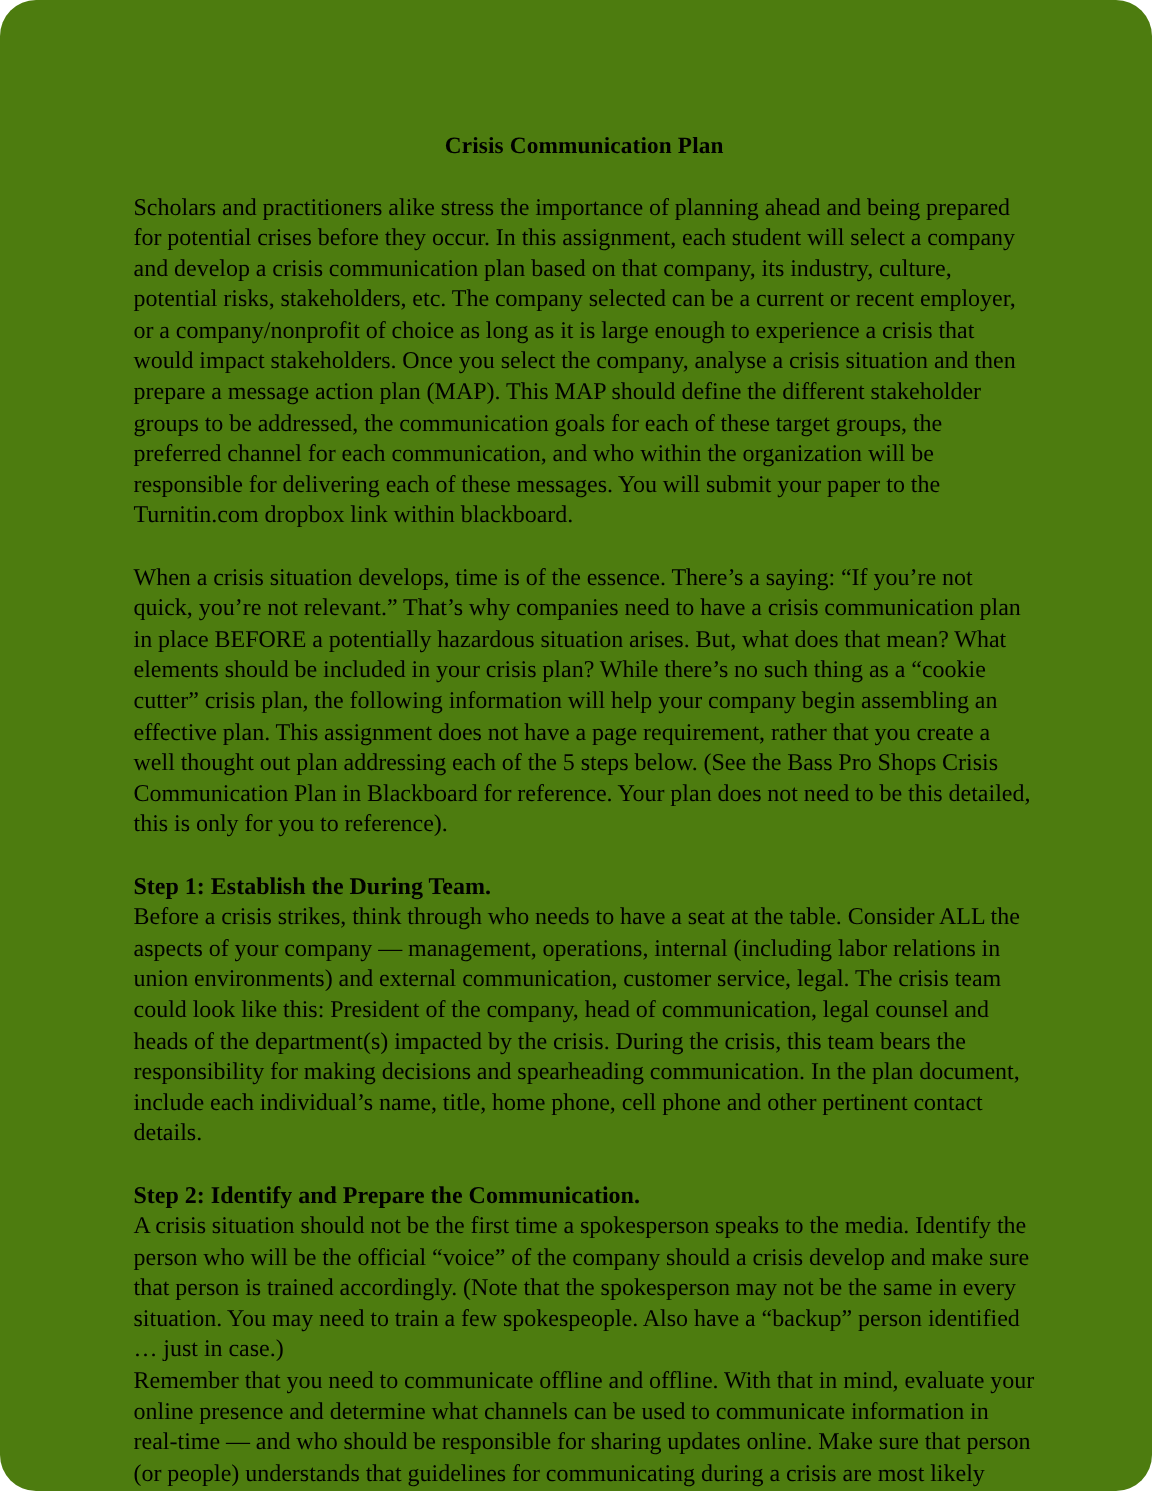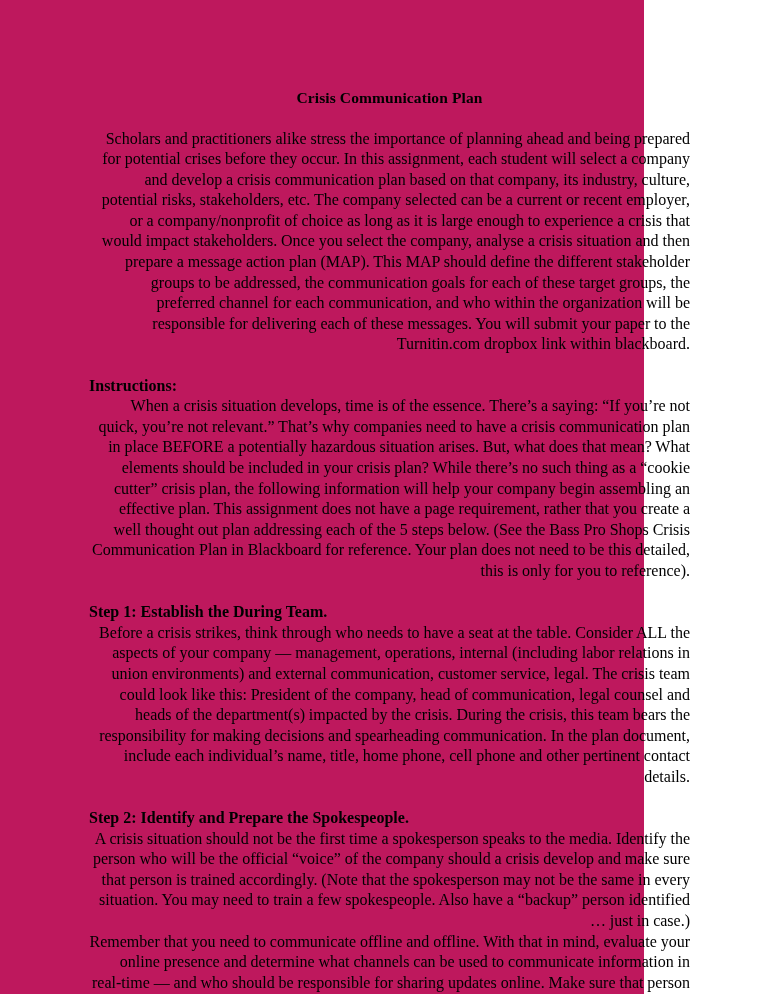--- a/index.html
+++ b/index.html
@@ -14,43 +14,44 @@
     position: relative;
     overflow: hidden;
     font-family: "Liberation Serif", "DejaVu Serif", serif;
     color: #000000;
     -webkit-font-smoothing: antialiased;
   }
   .page {
     position: absolute;
     left: 0;
     top: 0;
-    width: 644px;
+    width: 768px;
     height: 994px;
-    background: #be185d;
+    background: #4d7c0f;
+    border-radius: 24px;
   }
   .content {
     position: absolute;
     left: 89px;
     top: 88px;
     width: 601px;
   }
   .doc-title {
     font-size: 15.5px;
     font-weight: bold;
     text-align: center;
     line-height: 20.5px;
     margin: 0 0 20px 0;
     letter-spacing: 0.1px;
   }
   p.body-text {
     font-size: 16px;
     line-height: 20.6px;
     margin: 0;
-    text-align: right;
+    text-align: left;
     word-spacing: -0.1px;
   }
   .section-heading {
     font-size: 16px;
     line-height: 20.6px;
     font-weight: bold;
     margin: 0;
     text-align: left;
   }
   .gap {
@@ -66,33 +67,32 @@
 <div class="page">
   <div class="content">
 
     <div class="doc-title">Crisis Communication Plan</div>
 
     <p class="body-text">Scholars and practitioners alike stress the importance of planning ahead and being prepared for potential crises before they occur. In this assignment, each student will select a company and develop a crisis communication plan based on that company, its industry, culture, potential risks, stakeholders, etc. The company selected can be a current or recent employer, or a company/nonprofit of choice as long as it is large enough to experience a crisis that would impact stakeholders. Once you select the company, analyse a crisis situation and then prepare a message action plan (MAP). This MAP should define the different stakeholder groups to be addressed, the communication goals for each of these target groups, the preferred channel for each communication, and who within the organization will be responsible for delivering each of these messages. You will submit your paper to the Turnitin.com dropbox link within blackboard.</p>
 
     <div class="gap"></div>
 
     <div class="block">
-      <div class="section-heading">Instructions:</div>
       <p class="body-text">When a crisis situation develops, time is of the essence. There’s a saying: “If you’re not quick, you’re not relevant.” That’s why companies need to have a crisis communication plan in place BEFORE a potentially hazardous situation arises. But, what does that mean? What elements should be included in your crisis plan? While there’s no such thing as a “cookie cutter” crisis plan, the following information will help your company begin assembling an effective plan. This assignment does not have a page requirement, rather that you create a well thought out plan addressing each of the 5 steps below. (See the Bass Pro Shops Crisis Communication Plan in Blackboard for reference. Your plan does not need to be this detailed, this is only for you to reference).</p>
     </div>
 
     <div class="gap"></div>
 
     <div class="block">
       <div class="section-heading">Step 1: Establish the During Team.</div>
       <p class="body-text">Before a crisis strikes, think through who needs to have a seat at the table. Consider ALL the aspects of your company — management, operations, internal (including labor relations in union environments) and external communication, customer service, legal. The crisis team could look like this: President of the company, head of communication, legal counsel and heads of the department(s) impacted by the crisis. During the crisis, this team bears the responsibility for making decisions and spearheading communication. In the plan document, include each individual’s name, title, home phone, cell phone and other pertinent contact details.</p>
     </div>
 
     <div class="gap"></div>
 
     <div class="block">
-      <div class="section-heading">Step 2: Identify and Prepare the Spokespeople.</div>
+      <div class="section-heading">Step 2: Identify and Prepare the Communication.</div>
       <p class="body-text">A crisis situation should not be the first time a spokesperson speaks to the media. Identify the person who will be the official “voice” of the company should a crisis develop and make sure that person is trained accordingly. (Note that the spokesperson may not be the same in every situation. You may need to train a few spokespeople. Also have a “backup” person identified … just in case.)</p>
       <p class="body-text">Remember that you need to communicate offline and offline. With that in mind, evaluate your online presence and determine what channels can be used to communicate information in real-time — and who should be responsible for sharing updates online. Make sure that person (or people) understands that guidelines for communicating during a crisis are most likely different than guidelines for regular day-to-day interactions.</p>
     </div>
 
   </div>
 </div>
 
 </body></html>

